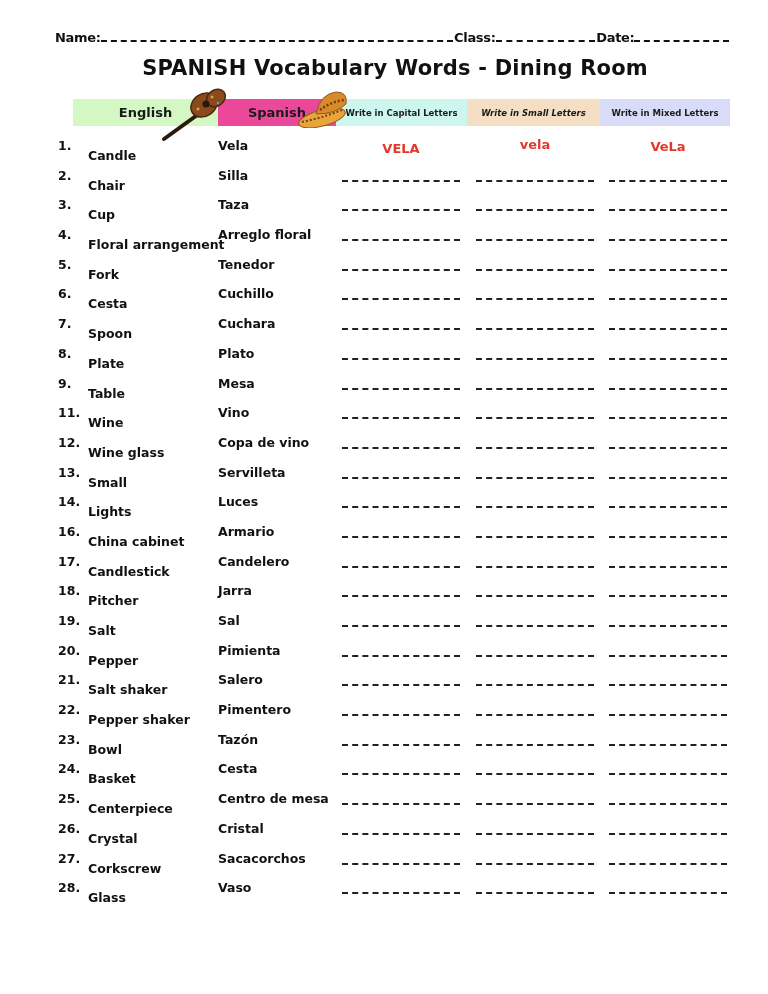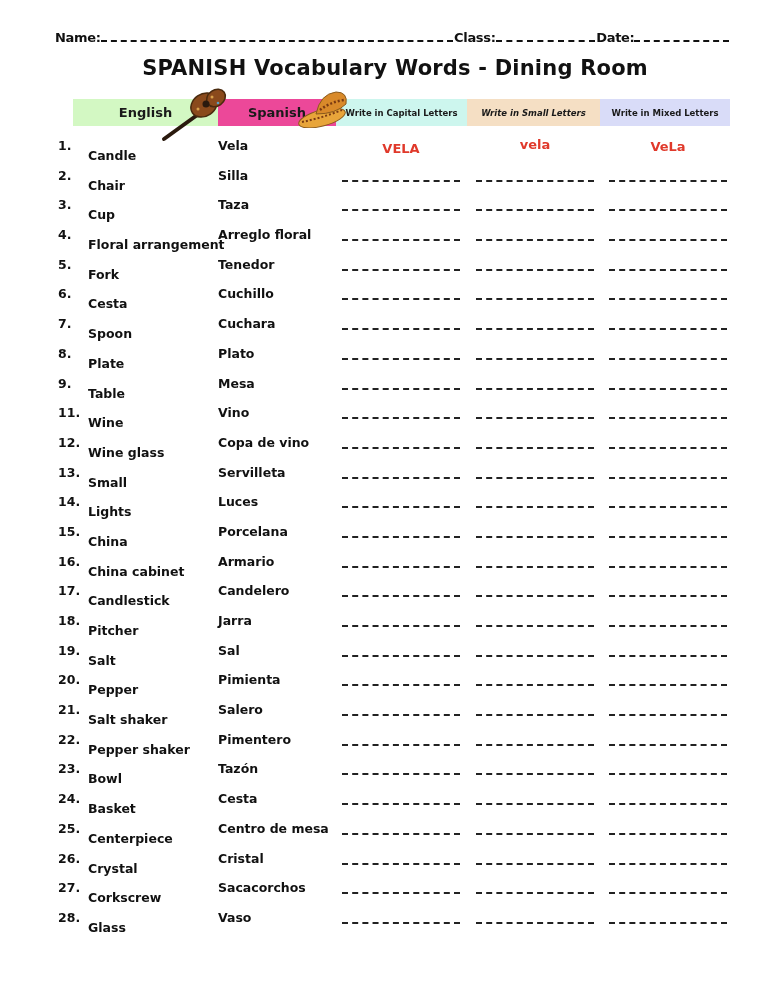--- a/index.html
+++ b/index.html
@@ -199,28 +199,20 @@
     </div>
   <div class="row">
       <span class="num">14.</span>
       <span class="eng">Lights</span>
       <span class="spa">Luces</span>
       <span class="line l1"></span>
       <span class="line l2"></span>
       <span class="line l3"></span>
     </div>
   <div class="row">
-      <span class="num">15.</span>
-      <span class="eng">China</span>
-      <span class="spa">Porcelana</span>
-      <span class="line l1"></span>
-      <span class="line l2"></span>
-      <span class="line l3"></span>
-    </div>
-  <div class="row">
       <span class="num">16.</span>
       <span class="eng">China cabinet</span>
       <span class="spa">Armario</span>
       <span class="line l1"></span>
       <span class="line l2"></span>
       <span class="line l3"></span>
     </div>
   <div class="row">
       <span class="num">17.</span>
       <span class="eng">Candlestick</span>

